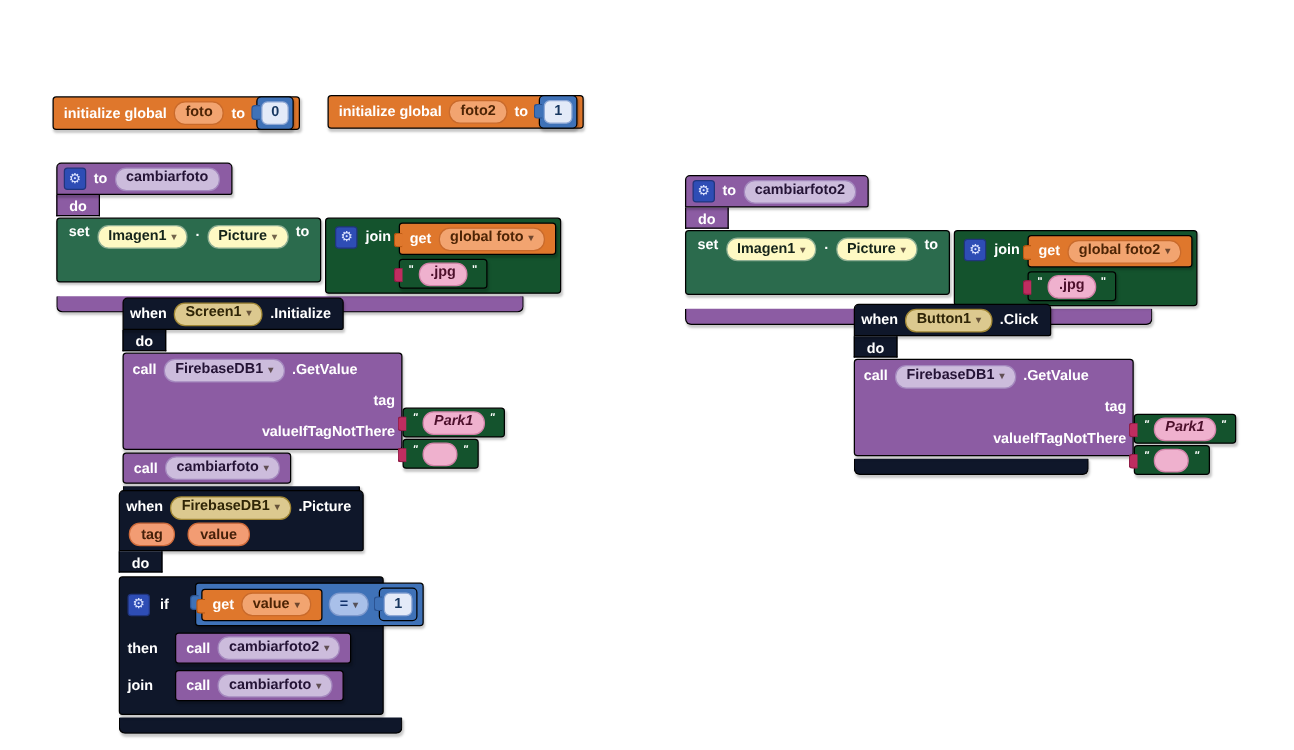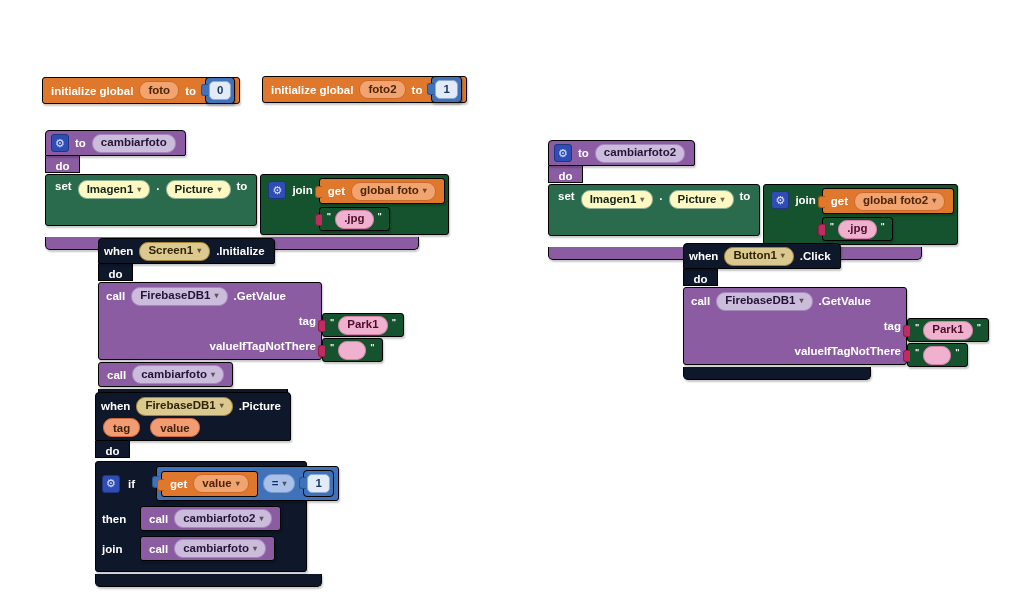--- a/index.html
+++ b/index.html
@@ -109,21 +109,21 @@
   .txtblk::before { content:""; position:absolute; left:-5px; top:6px; width:6px; height:10px;
     background:#BF2D60; border:1px solid #911C46; border-right:none; border-radius:3px 0 0 3px; }
 
   
   .callblk {
     position:relative; width:224px; border:1px solid; border-radius:3px; padding:1px 0;
     box-sizing:border-box;
   }
   .crow { position:relative; display:flex; align-items:center; gap:6px; height:24px; padding:0 7px; }
   .crow.argrow { justify-content:flex-end; height:25px; padding-right:5px; }
-  .attach { position:absolute; left:100%; top:5px; margin-left:1px; }
+  .attach { position:absolute; left:100%; top:18px; margin-left:1px;font-style:italic; }
 
   .procall {
     display:inline-flex; align-items:center; gap:6px; height:23px;
     border:1px solid; border-radius:3px; padding:0 8px;
   }
 
   
   .ifblk {
     position:relative; border:1px solid; border-radius:3px; width:212px;
     padding:4px 6px 10px 6px; display:flex; flex-direction:column; gap:5px; box-sizing:border-box;

